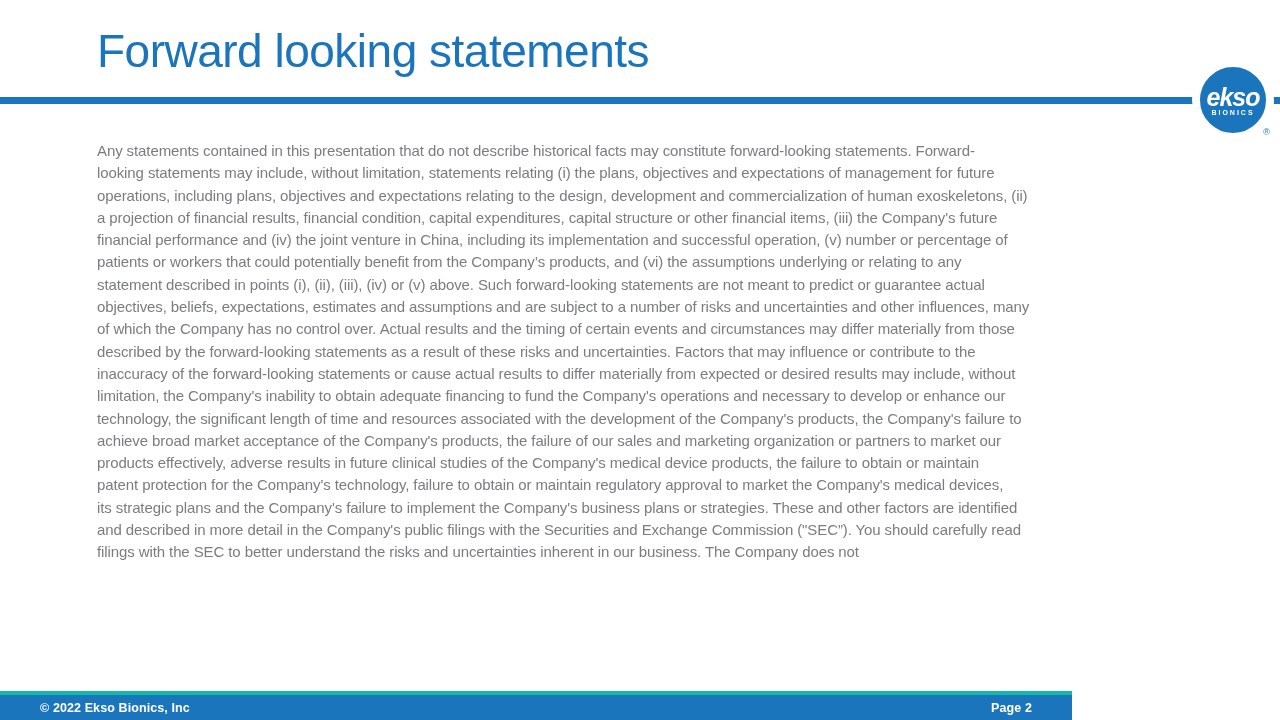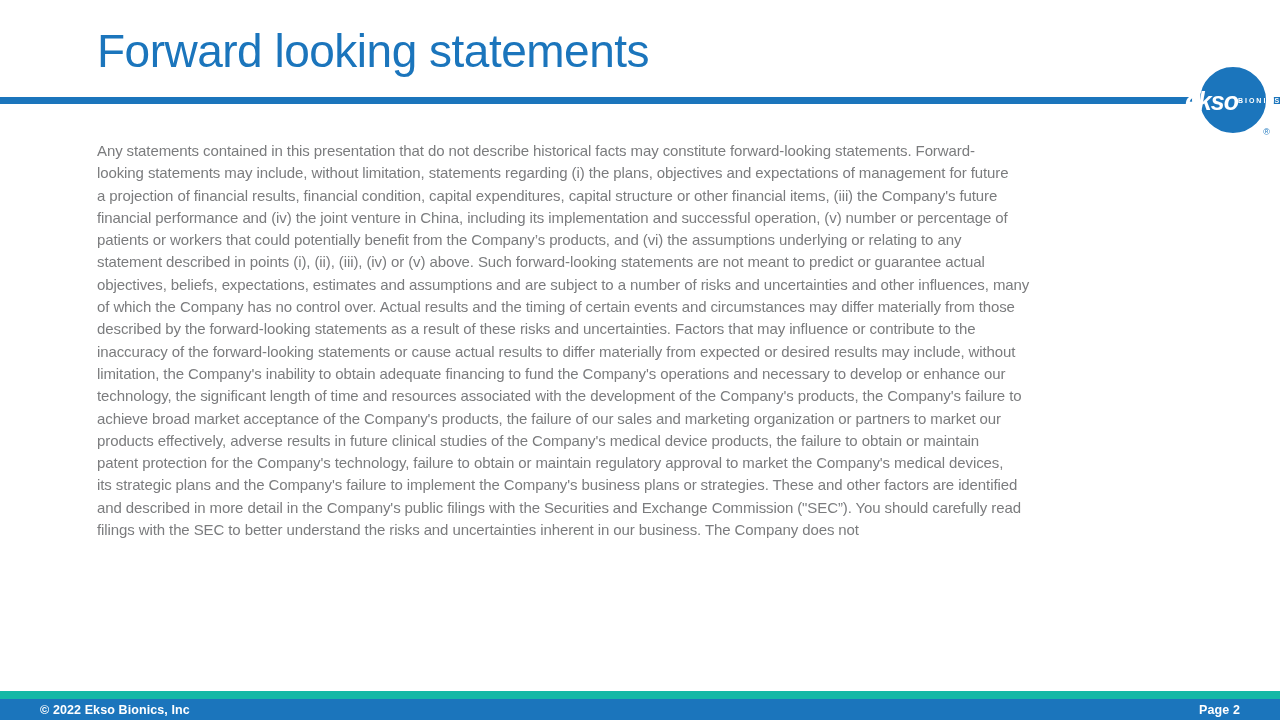--- a/index.html
+++ b/index.html
@@ -33,21 +33,21 @@
   .logo {
     position: absolute;
     left: 1192px;
     top: 59px;
     width: 66px;
     height: 66px;
     border: 8px solid #ffffff;
     border-radius: 50%;
     background: var(--accent, #1B75BC);
     display: flex;
-    flex-direction: row;
+    flex-direction: column;
     align-items: center;
     justify-content: center;
     box-sizing: content-box;
   }
   .logo-brand {
     color: #ffffff;
     font-size: 25px;
     font-weight: 700;
     font-style: italic;
     letter-spacing: -1px;
@@ -80,24 +80,24 @@
   }
   .body-line {
     height: 22.3px;
     line-height: 22.3px;
     white-space: nowrap;
   }
   .footer-bar {
     position: absolute;
     left: 0;
     bottom: 0;
-    width: 1280px;
+    width: 1072px;
     height: 29px;
     background: var(--accent, #1B75BC);
-    border-top: 8px solid #14b8a6;
+    border-top: 4px solid #14b8a6;
     display: flex;
     align-items: center;
     justify-content: space-between;
     padding: 0 40px;
     box-sizing: border-box;
   }
   .footer-bar span {
     color: #ffffff;
     font-size: 12.5px;
     font-weight: 700;
@@ -114,21 +114,22 @@
   <div class="title-rule"></div>
 
   <div class="logo">
     <span class="logo-brand">ekso</span>
     <span class="logo-sub">BIONICS</span>
     <span class="logo-reg">®</span>
   </div>
 
   <div class="body-text">
       <div class="body-line">Any statements contained in this presentation that do not describe historical facts may constitute forward-looking statements. Forward-</div>
-      <div class="body-line">looking statements may include, without limitation, statements regarding (i) the plans, objectives and expectations of management for future</div>
+      <div class="body-line">looking statements may include, without limitation, statements relating (i) the plans, objectives and expectations of management for future</div>
+      <div class="body-line">operations, including plans, objectives and expectations relating to the design, development and commercialization of human exoskeletons, (ii)</div>
       <div class="body-line">a projection of financial results, financial condition, capital expenditures, capital structure or other financial items, (iii) the Company's future</div>
       <div class="body-line">financial performance and (iv) the joint venture in China, including its implementation and successful operation, (v) number or percentage of</div>
       <div class="body-line">patients or workers that could potentially benefit from the Company’s products, and (vi) the assumptions underlying or relating to any</div>
       <div class="body-line">statement described in points (i), (ii), (iii), (iv) or (v) above. Such forward-looking statements are not meant to predict or guarantee actual</div>
       <div class="body-line">objectives, beliefs, expectations, estimates and assumptions and are subject to a number of risks and uncertainties and other influences, many</div>
       <div class="body-line">of which the Company has no control over. Actual results and the timing of certain events and circumstances may differ materially from those</div>
       <div class="body-line">described by the forward-looking statements as a result of these risks and uncertainties. Factors that may influence or contribute to the</div>
       <div class="body-line">inaccuracy of the forward-looking statements or cause actual results to differ materially from expected or desired results may include, without</div>
       <div class="body-line">limitation, the Company's inability to obtain adequate financing to fund the Company's operations and necessary to develop or enhance our</div>
       <div class="body-line">technology, the significant length of time and resources associated with the development of the Company's products, the Company's failure to</div>

